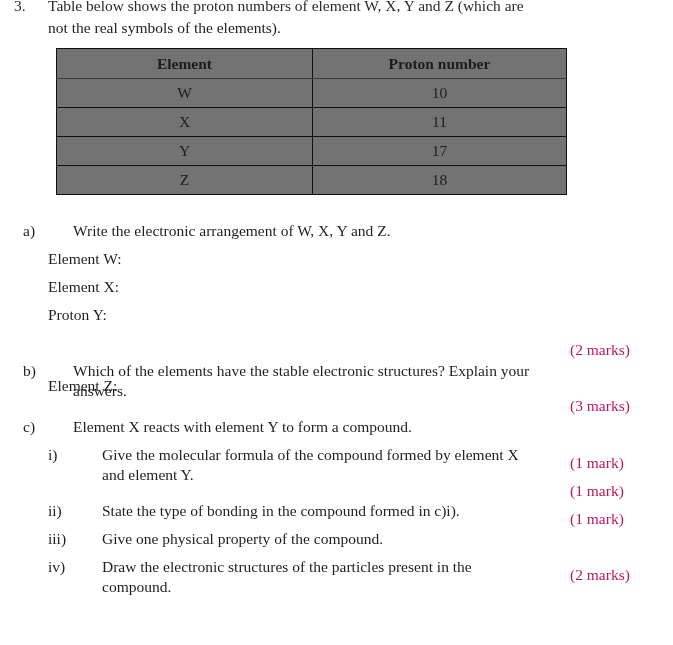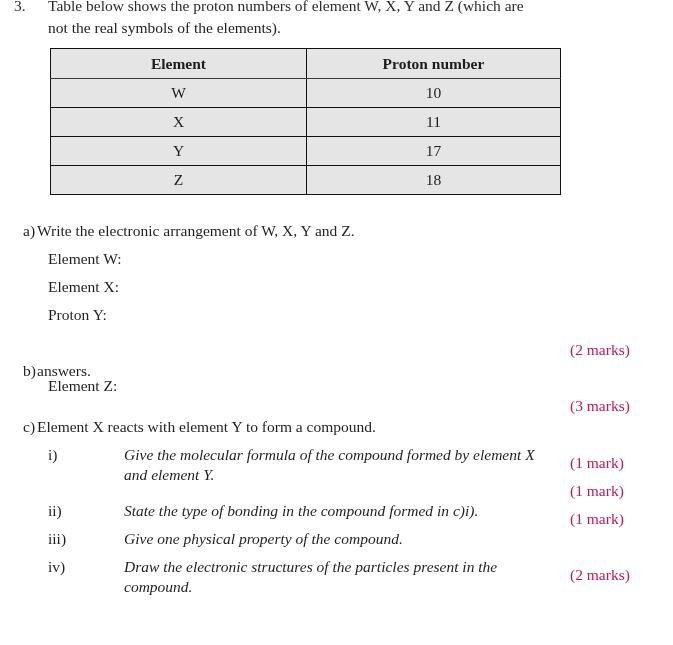--- a/index.html
+++ b/index.html
@@ -49,26 +49,26 @@
     top: 22px;
     font-size: 15.5px;
     line-height: 20px;
     white-space: nowrap;
     color: #222;
   }
 
   
   .data-table {
     position: absolute;
-    left: 50px;
+    left: 56px;
     top: 48px;
     width: 508px;
     border-collapse: collapse;
     table-layout: fixed;
-    background: #e5e5e5;
+    background: #737373;
   }
   .data-table td, .data-table th {
     border: 1px solid #111;
     text-align: center;
     font-size: 15.5px;
     color: #1c1c1c;
     padding: 0;
   }
   .data-table th {
     height: 29px;
@@ -93,33 +93,33 @@
     line-height: 20px;
     color: #1f1f1f;
   }
   .marker {
     position: absolute;
     left: 0;
     top: 0;
     width: 34px;
   }
   .q-body {
-    margin-left: 14px;
+    margin-left: 50px;
     display: block;
   }
   .q-line { display: block; white-space: nowrap; }
 
   .sub {
     position: absolute;
     font-size: 15.5px;
     line-height: 20px;
     color: #1f1f1f;
   }
   .sub .marker { width: 49px; }
-  .sub .q-body { margin-left: 76px; font-style: italic; }
+  .sub .q-body { margin-left: 54px; }
 
   
   .marks {
     position: absolute;
     left: 570px;
     font-size: 15.5px;
     line-height: 20px;
     white-space: nowrap;
     color: #be185d;
   }
@@ -176,20 +176,21 @@
   <div class="q" style="left:48px; top:305px;">
     <span class="q-line">Proton Y:</span>
   </div>
   <div class="q" style="left:48px; top:333px;margin-top:43px;">
     <span class="q-line">Element Z:</span>
   </div>
 
   <div class="q" style="left:23px; top:361px; width:545px;">
     <span class="marker">b)</span>
     <span class="q-body">
+      <span class="q-line">Which of the elements have the stable electronic structures? Explain your</span>
       <span class="q-line">answers.</span>
     </span>
   </div>
 
   <div class="q" style="left:23px; top:417px; width:545px;">
     <span class="marker">c)</span>
     <span class="q-body">Element X reacts with element Y to form a compound.</span>
   </div>
 
   <div class="sub" style="left:48px; top:445px; width:520px;">

